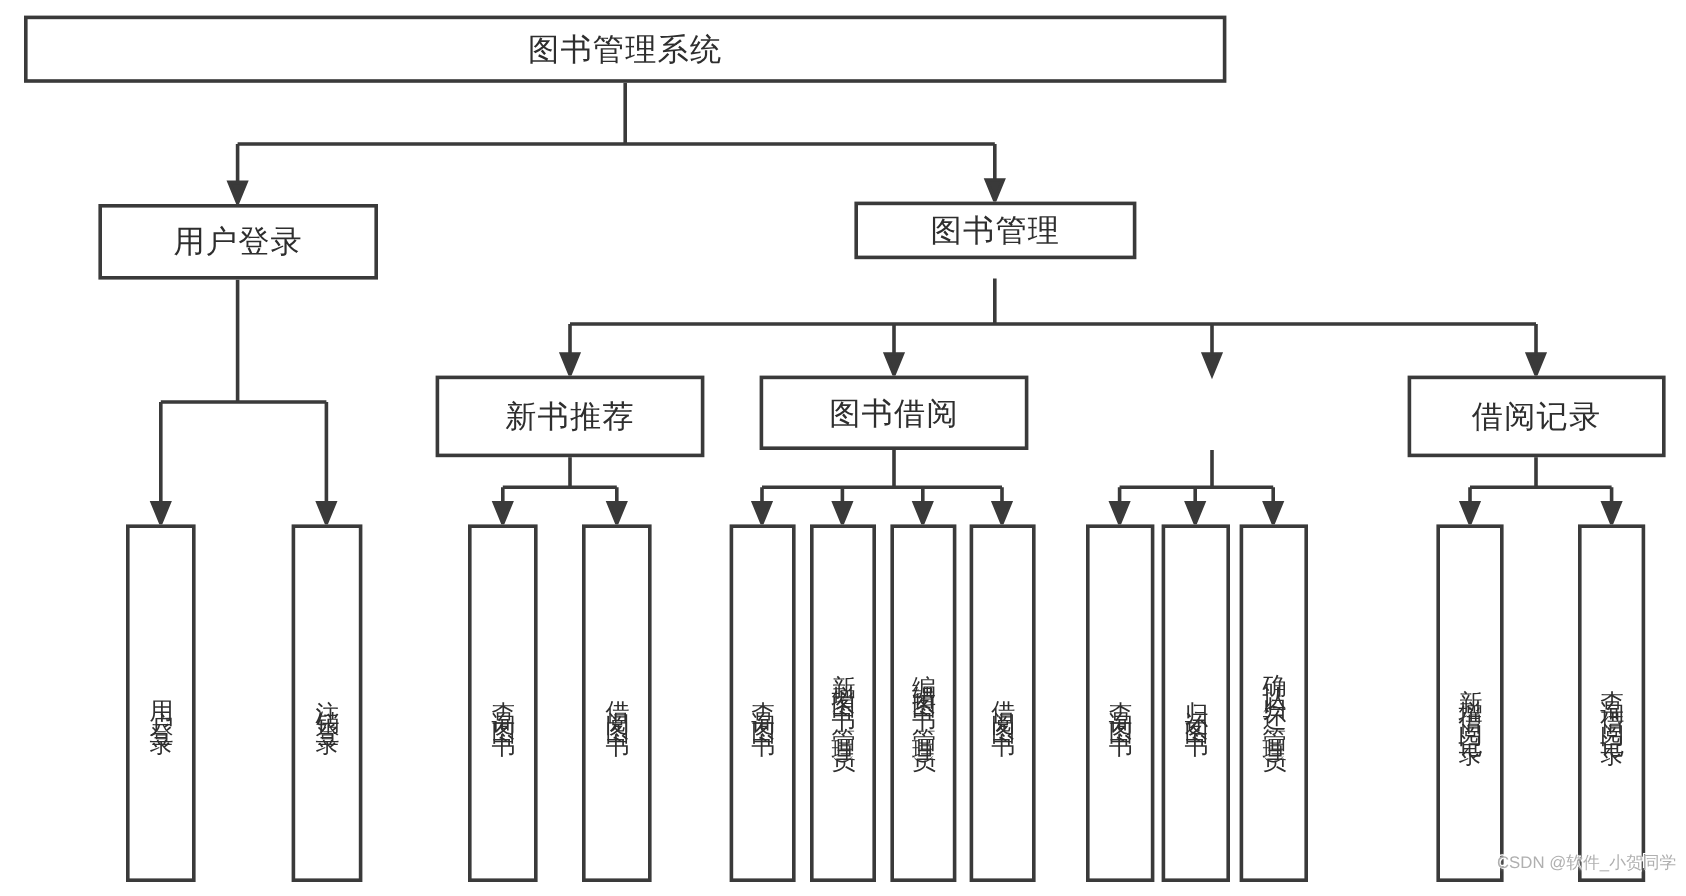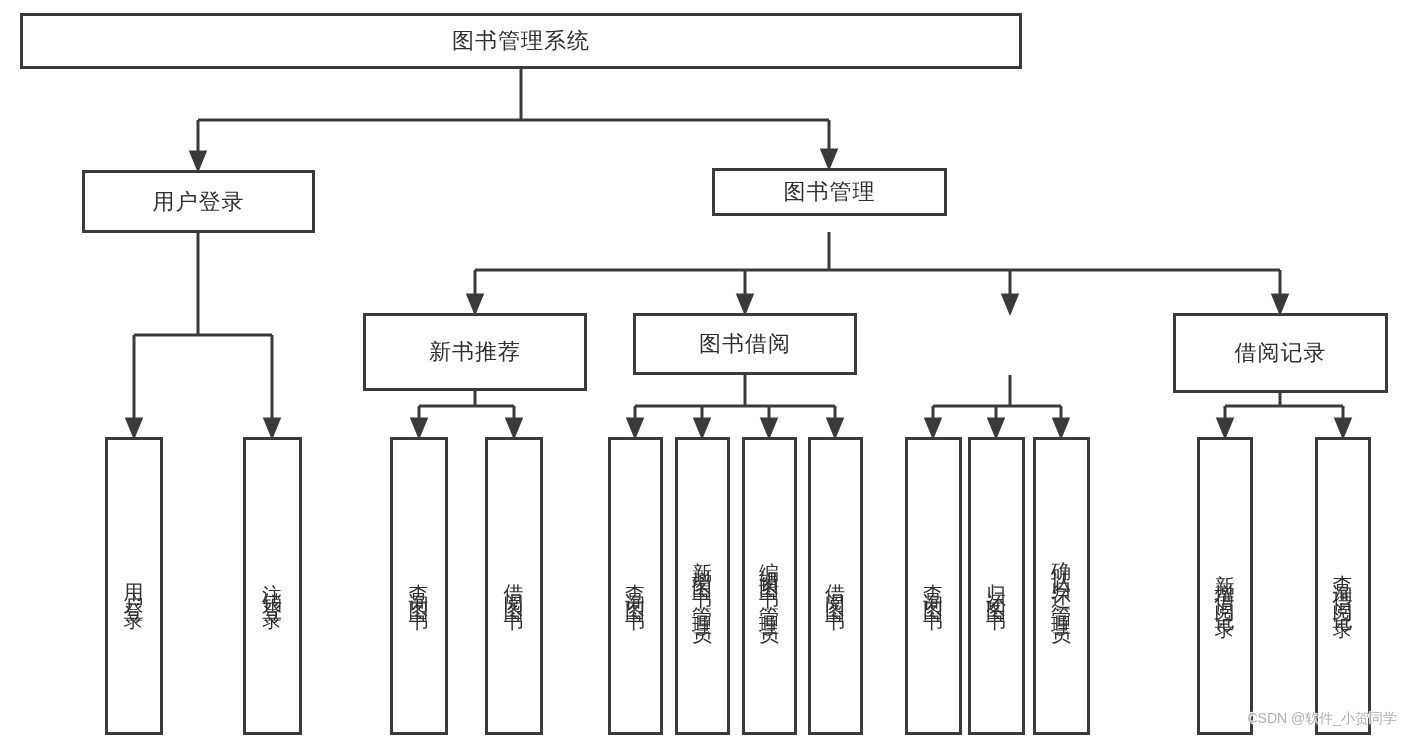--- a/index.html
+++ b/index.html
@@ -14,21 +14,21 @@
   .node{
     position:absolute;
     box-sizing:border-box;
     border:3px solid #3a3a3a;
     background:#ffffff;
     display:flex;
     align-items:center;
     justify-content:center;
     color:#2e2e2e;
   }
-  .node.h{font-size:22px;letter-spacing:1px;}
+  .node.h{font-size:26px;letter-spacing:1px;}
   .node.v span{
     writing-mode:vertical-rl;
     text-orientation:mixed;
     font-size:20px;
     letter-spacing:9px;
     line-height:1.1;
     color:#2e2e2e;
   }
   .watermark{
     position:absolute;
@@ -86,27 +86,27 @@
     <span>图书管理系统</span>
   </div>
 
   <div class="node h" style="left:82px;top:170px;width:233px;height:63px">
     <span>用户登录</span>
   </div>
   <div class="node h" style="left:712px;top:168px;width:235px;height:48px">
     <span>图书管理</span>
   </div>
 
-  <div class="node h" style="left:363px;top:313px;width:224px;height:78px">
+  <div class="node h" style="left:363px;top:313px;width:224px;height:68px">
     <span>新书推荐</span>
   </div>
   <div class="node h" style="left:633px;top:313px;width:224px;height:62px">
     <span>图书借阅</span>
   </div>
-  <div class="node h" style="left:1173px;top:313px;width:215px;height:80px">
+  <div class="node h" style="left:1173px;top:313px;width:215px;height:68px">
     <span>借阅记录</span>
   </div>
 
   <div class="node v" style="left:105px;top:437px;width:58px;height:298px">
     <span>用户登录</span>
   </div>
   <div class="node v" style="left:243px;top:437px;width:59px;height:298px">
     <span>注销登录</span>
   </div>
 

